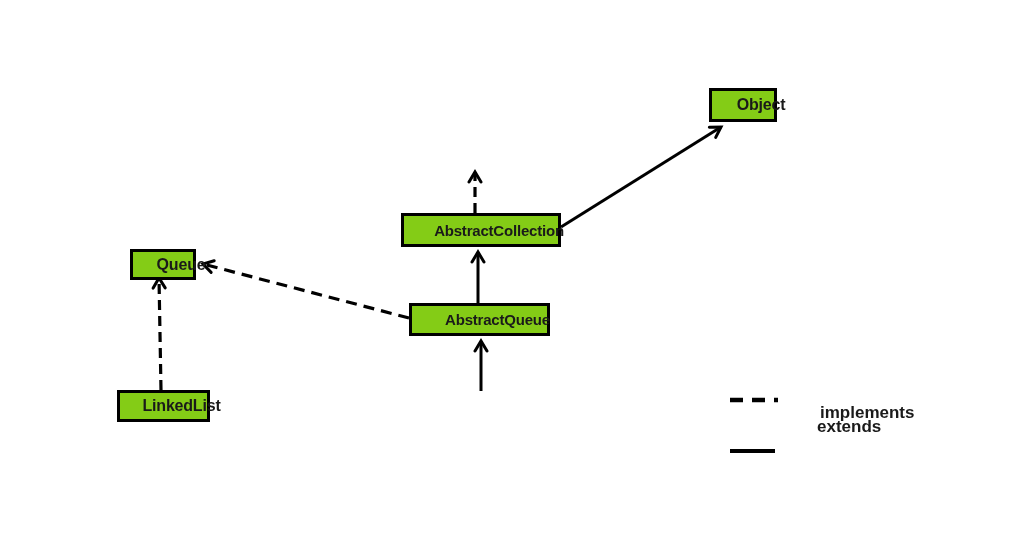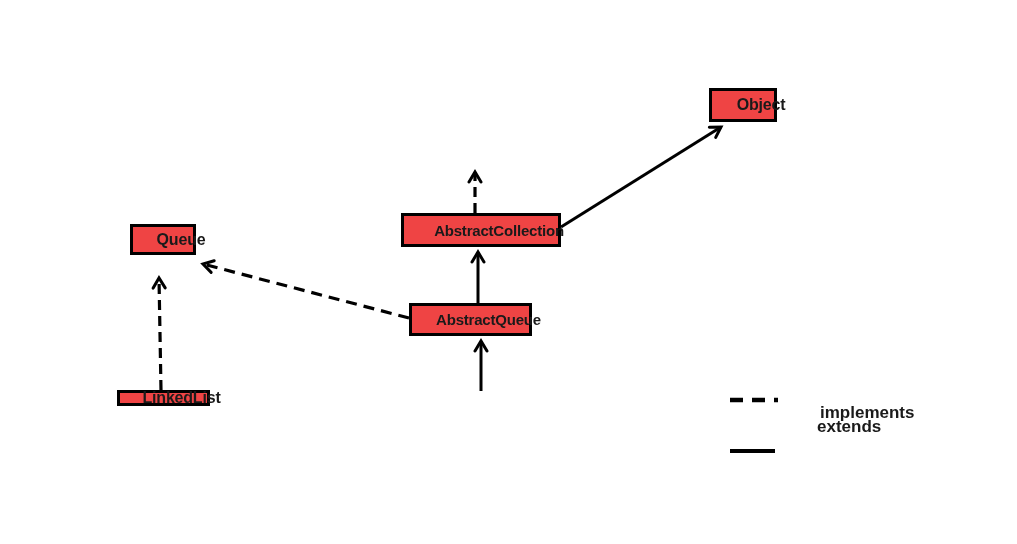--- a/index.html
+++ b/index.html
@@ -19,38 +19,38 @@
     position: absolute;
     left: 0;
     top: 0;
     width: 1017px;
     height: 544px;
   }
   .node {
     position: absolute;
     box-sizing: border-box;
     border: 3px solid #000000;
-    background: #ef4444;
+    background: #84cc16;
     color: #1a1a1a;
     font-weight: bold;
     font-size: 16px;
     display: flex;
     align-items: center;
     justify-content: center;
     white-space: nowrap;
     letter-spacing: -0.2px;
     padding-left: 36px;
   }
   .node-object             { left: 709px; top:  88px; width:  68px; height: 34px; }
   .node-collection         { left: 427px; top: 129px; width:  98px; height: 36px; }
   .node-abstract-collection{ left: 401px; top: 213px; width: 160px; height: 34px; font-size:15px;text-align:right; }
-  .node-queue              { left: 130px; top: 224px; width:  66px; height: 31px; }
-  .node-abstract-queue     { left: 409px; top: 303px; width: 123px; height: 33px; font-size:15px; }
+  .node-queue              { left: 130px; top: 249px; width:  66px; height: 31px; }
+  .node-abstract-queue     { left: 409px; top: 303px; width: 141px; height: 33px; font-size:15px; }
   .node-priority-queue     { left: 417px; top: 391px; width: 128px; height: 31px; font-size:15px; }
-  .node-linked-list        { left: 117px; top: 390px; width:  93px; height: 16px; }
+  .node-linked-list        { left: 117px; top: 390px; width:  93px; height: 32px; }
 
   .legend-label {
     position: absolute;
     color: #1a1a1a;
     font-weight: bold;
     font-size: 17px;
     white-space: nowrap;
   }
   .legend-label-implements { left: 820px; top: 391px; margin-top: 12px; }
   .legend-label-extends    { left: 817px; top: 417px; }

